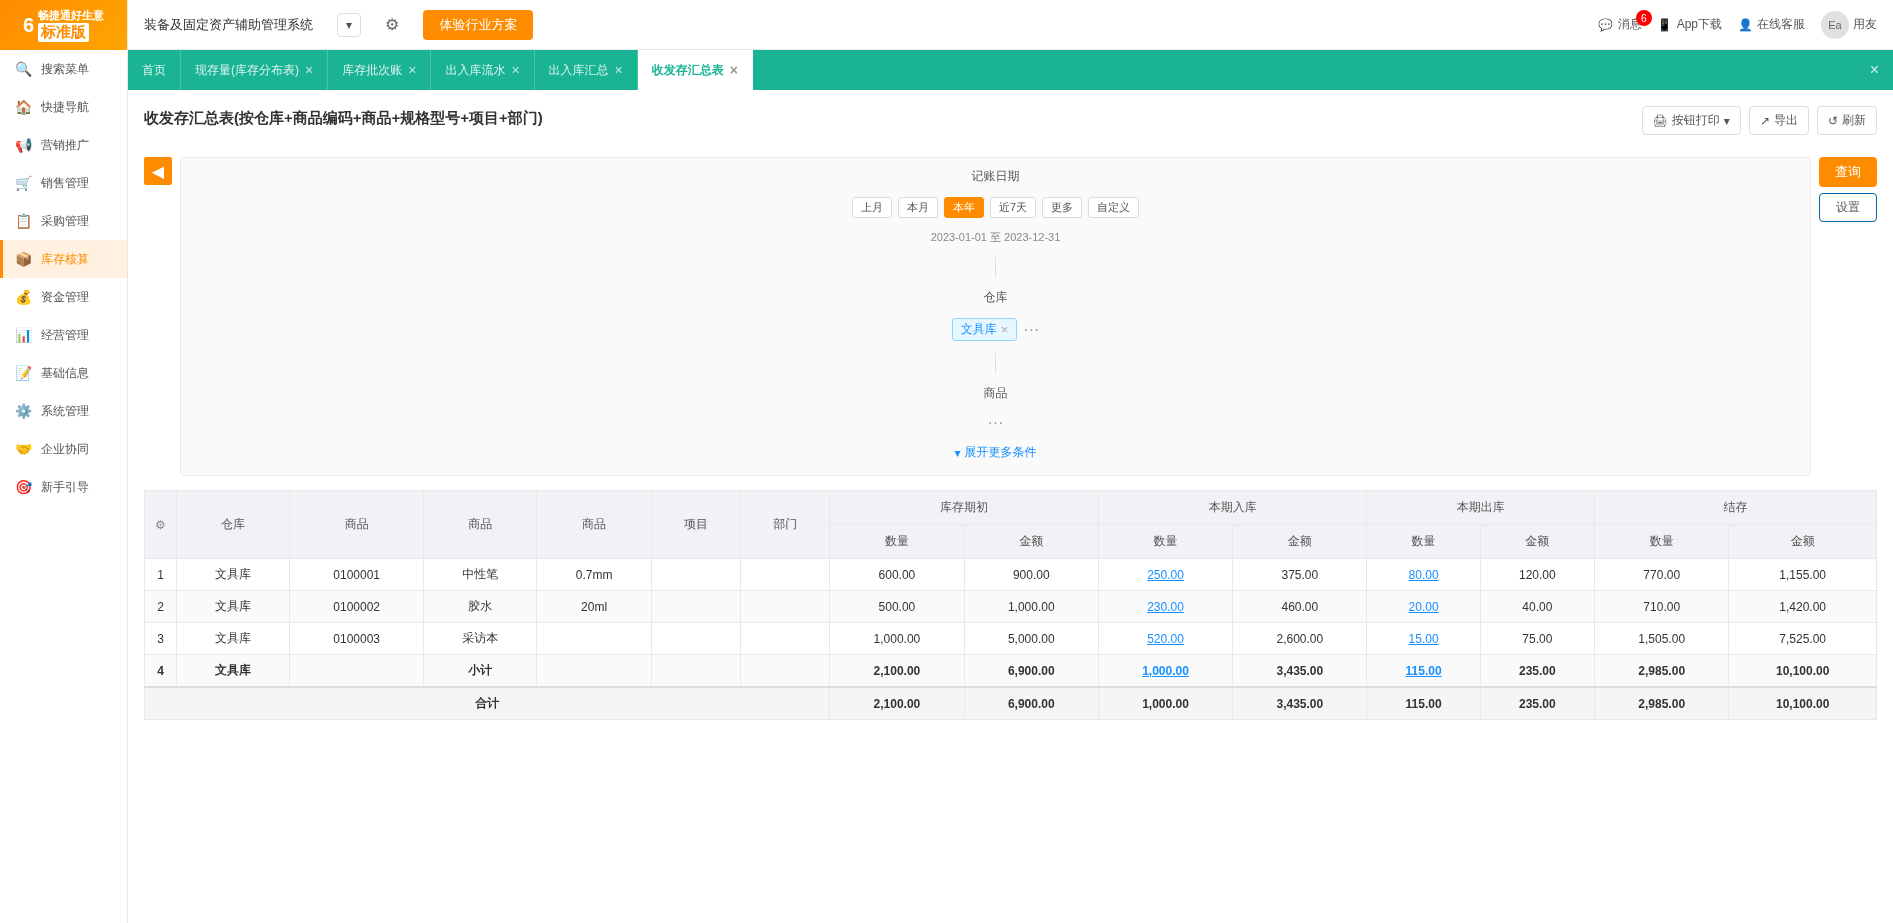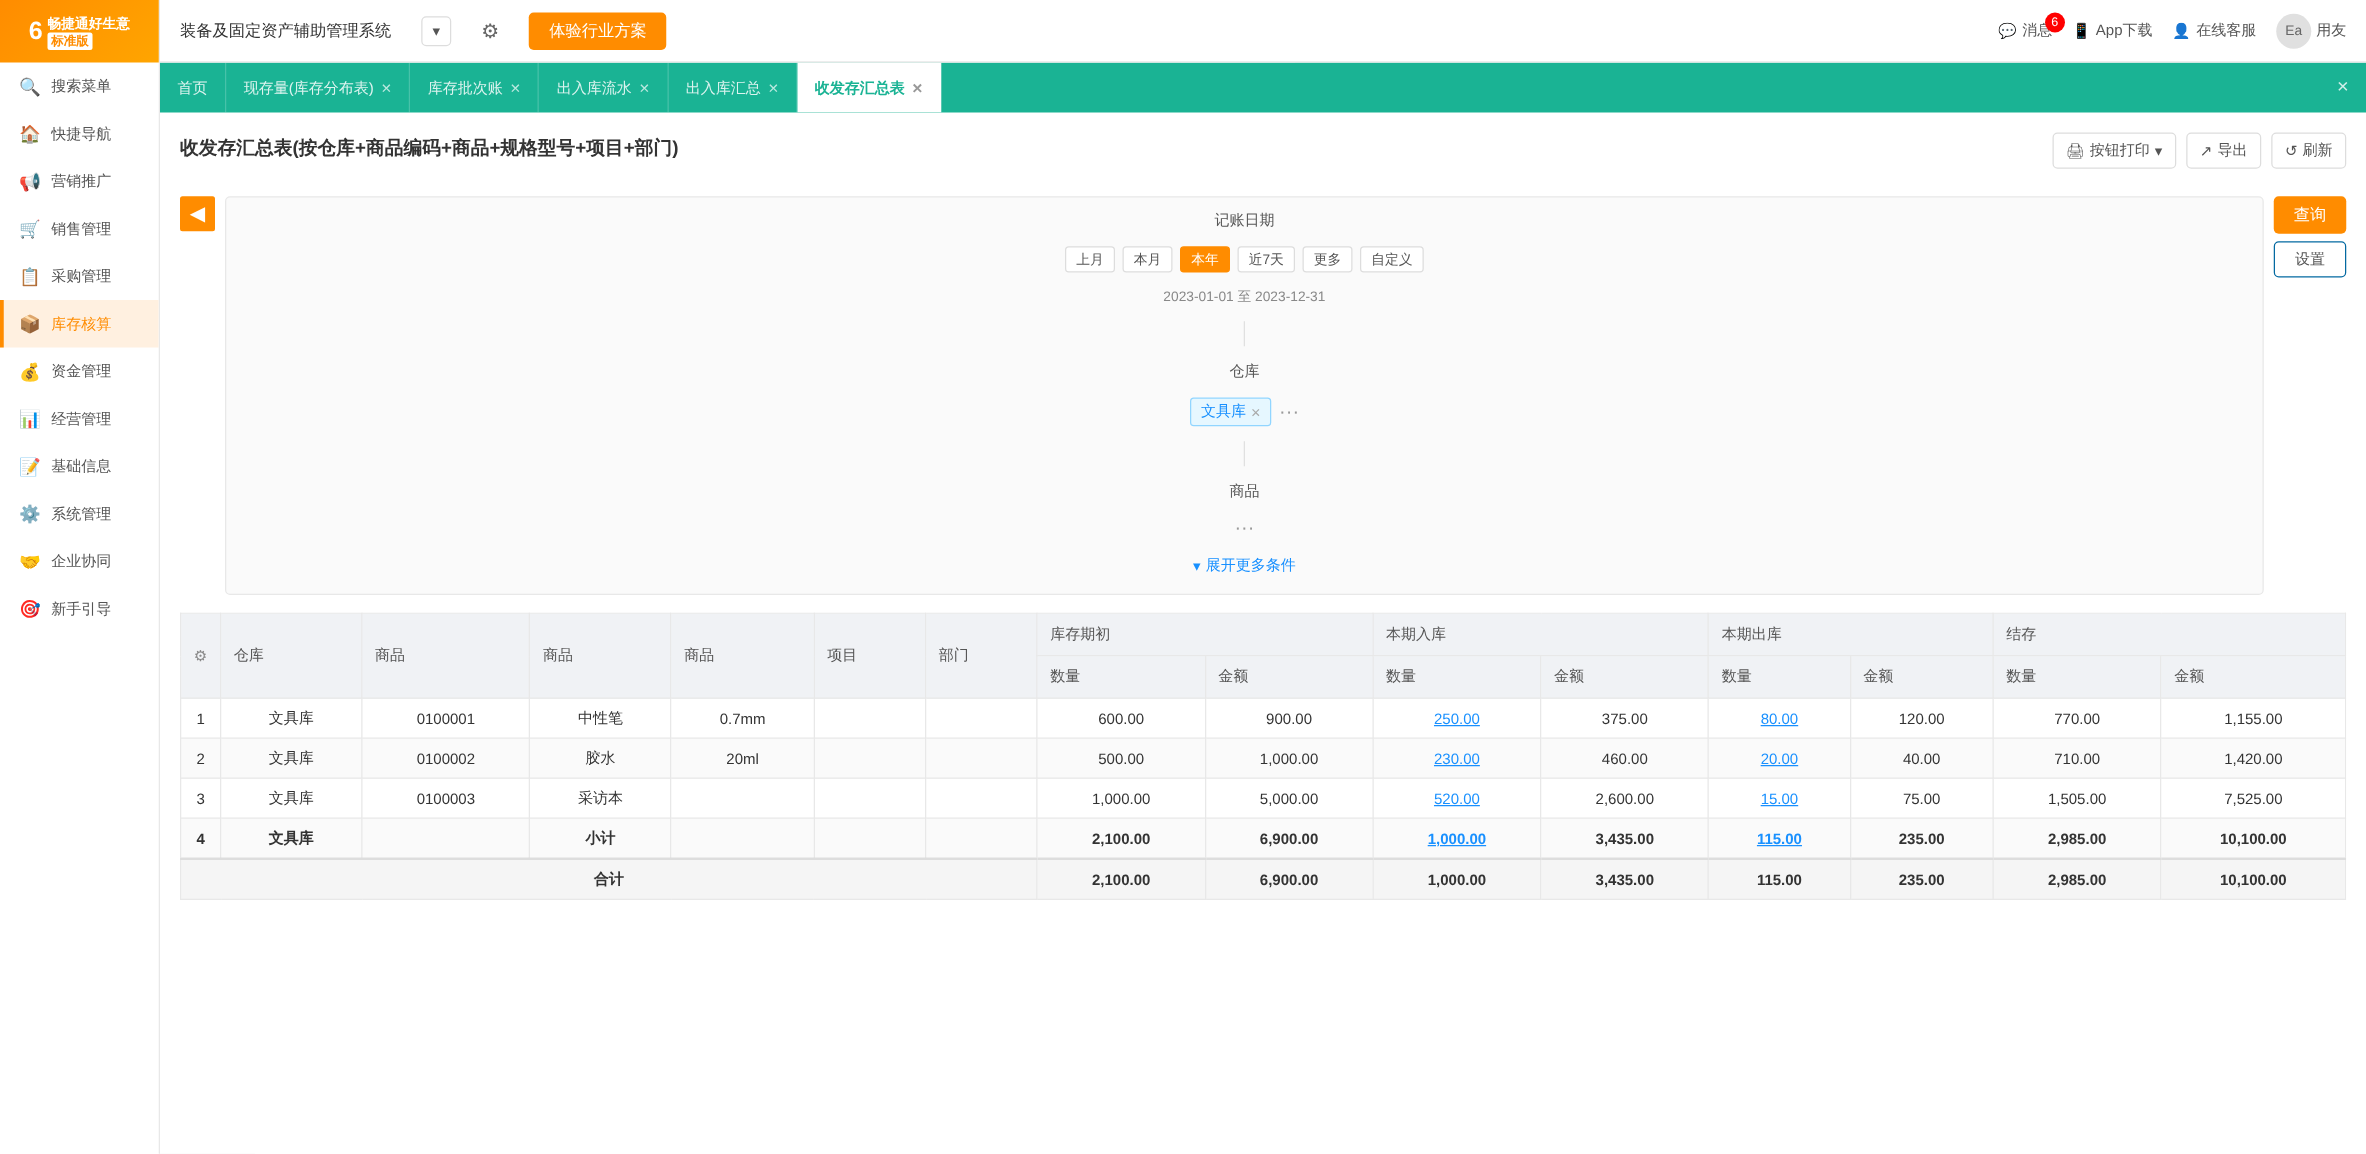--- a/index.html
+++ b/index.html
@@ -53,21 +53,21 @@
     .filter-tag-container { display: flex; align-items: center; gap: 6px; flex: 1; }
     .filter-tag { display: flex; align-items: center; gap: 4px; padding: 2px 8px; background: #e6f7ff; border: 1px solid #91d5ff; border-radius: 3px; font-size: 12px; color: #1890ff; }
     .filter-tag-close { cursor: pointer; color: #aaa; font-size: 13px; }
     .filter-ellipsis { color: #999; font-size: 16px; cursor: pointer; }
     .expand-more { display: flex; align-items: center; justify-content: center; padding: 4px; cursor: pointer; color: #1890ff; font-size: 12px; gap: 4px; }
     .btn-query { background: #ff8c00; color: #fff; border: none; border-radius: 4px; padding: 6px 16px; font-size: 13px; cursor: pointer; }
     .btn-settings { border: 1px solid #0369a1; background: #fff; color: #555; border-radius: 4px; padding: 5px 12px; font-size: 12px; cursor: pointer; }
 
     
     .data-table { width: 100%; border-collapse: collapse; font-size: 12px; }
-    .data-table th { background: #f0f2f5; color: #555; padding: 8px 10px; text-align: left; border: 1px solid #e8e8e8; font-weight: normal; white-space: nowrap; }
+    .data-table th { background: #f0f2f5; color: #555; padding: 8px 10px; text-align: center; border: 1px solid #e8e8e8; font-weight: normal; white-space: nowrap; }
     .data-table td { padding: 7px 10px; border: 1px solid #e8e8e8; text-align: center; color: #333; }
     .data-table tr:nth-child(even) td { background: #fafafa; }
     .data-table .row-subtotal td { font-weight: bold; background: #f5f5f5; }
     .data-table .link-value { color: #1890ff; text-decoration: underline; cursor: pointer; }
     .th-group { text-align: center; background: #f0f2f5; }
     .settings-icon { cursor: pointer; color: #888; }
     .footer-row td { background: #f5f5f5; font-weight: bold; border-top: 2px solid #ddd; }
 
     .table-container { overflow-x: auto; }
     
@@ -78,21 +78,21 @@
 <body>
 
 <div class="sidebar">
   <div class="sidebar-logo">
     <div>
       <div style="display:flex;align-items:center;gap:4px;">
         <span style="font-size:20px;color:#fff;">6</span>
         <div>
           <div style="font-size:11px;">畅捷通好生意</div>
           <div style="display:flex;align-items:center;gap:3px;">
-            <span style="font-size:10px;background:#fff;color:#ff8c00;padding:0 3px;border-radius:2px;">标准版</span>
+            <span style="font-size:15px;background:#fff;color:#ff8c00;padding:0 3px;border-radius:2px;">标准版</span>
           </div>
         </div>
       </div>
     </div>
   </div>
   <div class="sidebar-menu">
     <div class="sidebar-item">
       <span class="sidebar-item-icon">🔍</span>
       <span>搜索菜单</span>
     </div>

